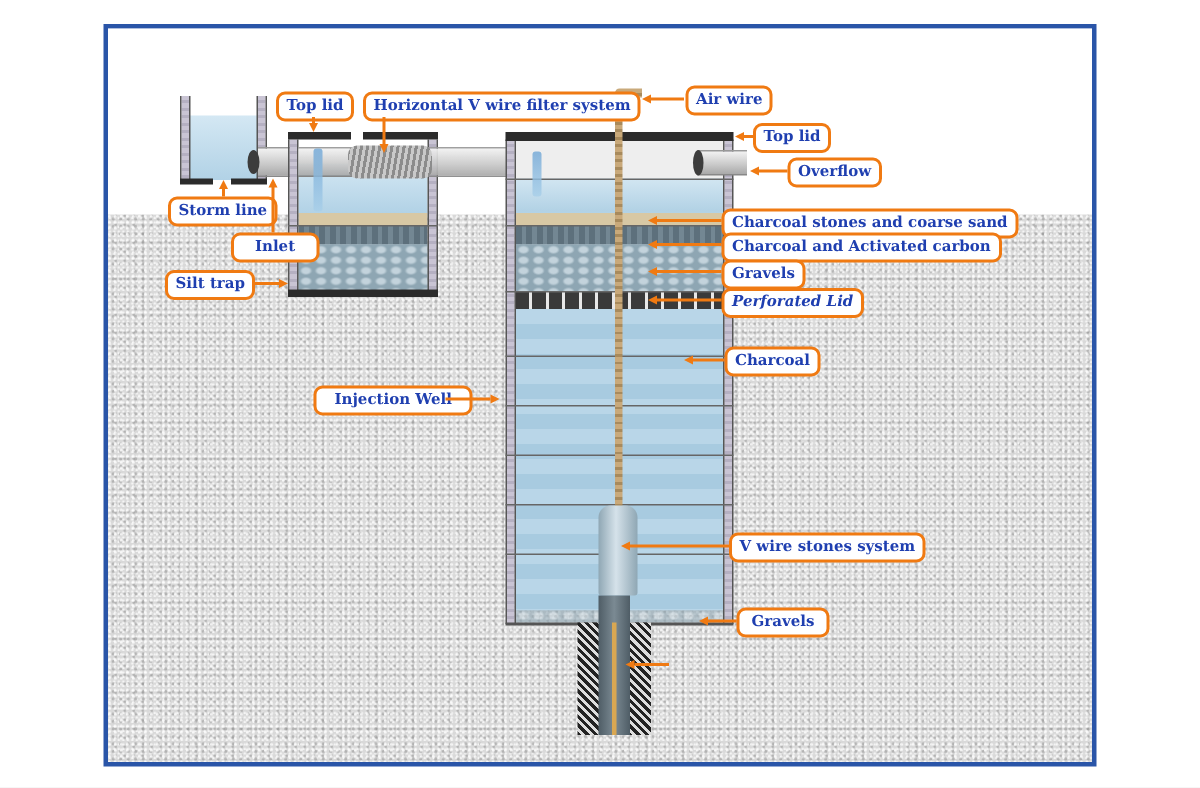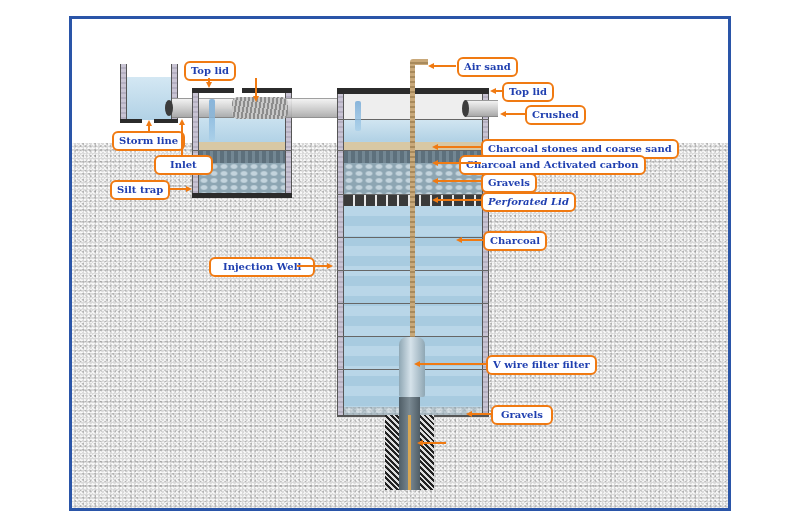--- a/index.html
+++ b/index.html
@@ -111,72 +111,73 @@
   <div>
     <div class="bore-fill" style="left:313px;top:396px;width:49px;height:75px;"></div>
     <div class="abs" style="left:327px;top:378px;width:21px;height:93px;background:linear-gradient(90deg,#4f5d66,#7b8a93 50%,#4f5d66);"></div>
     <div class="abs" style="left:336px;top:396px;width:3px;height:75px;background:#d9a752;"></div>
   </div>
 
   <div class="callout" style="left:112px;top:42px;">Top lid</div>
   <div class="arrow-v" style="left:136px;top:59px;height:6px;"></div>
   <div class="head-d" style="left:134px;top:63px;"></div>
 
+  <div class="callout" style="left:170px;top:42px;">Horizontal V wire filter system</div>
   <div class="arrow-v" style="left:183px;top:59px;height:20px;"></div>
   <div class="head-d" style="left:181px;top:77px;"></div>
 
-  <div class="callout" style="left:385px;top:38px;">Air sand</div>
+  <div class="callout" style="left:385px;top:38px;">Air wire</div>
   <div class="arrow-h" style="left:362px;top:46px;width:22px;"></div>
   <div class="head-l" style="left:356px;top:44px;"></div>
 
   <div class="callout" style="left:430px;top:63px;">Top lid</div>
   <div class="arrow-h" style="left:424px;top:71px;width:6px;"></div>
   <div class="head-l" style="left:418px;top:69px;"></div>
 
-  <div class="callout" style="left:453px;top:86px;">Crushed</div>
+  <div class="callout" style="left:453px;top:86px;">Overflow</div>
   <div class="arrow-h" style="left:434px;top:94px;width:19px;"></div>
   <div class="head-l" style="left:428px;top:92px;"></div>
 
   <div class="callout" style="left:40px;top:112px;">Storm line</div>
   <div class="arrow-v" style="left:76px;top:105px;height:7px;"></div>
   <div class="head-u" style="left:74px;top:101px;"></div>
 
   <div class="callout" style="left:82px;top:136px;padding:1px 14px;">Inlet</div>
   <div class="arrow-v" style="left:109px;top:104px;height:32px;"></div>
   <div class="head-u" style="left:107px;top:100px;"></div>
 
   <div class="callout" style="left:38px;top:161px;">Silt trap</div>
   <div class="arrow-h" style="left:98px;top:169px;width:16px;"></div>
   <div class="head-r" style="left:114px;top:167px;"></div>
 
   <div class="callout" style="left:409px;top:120px;">Charcoal stones and coarse sand</div>
   <div class="arrow-h" style="left:366px;top:127px;width:43px;"></div>
   <div class="head-l" style="left:360px;top:125px;"></div>
 
-  <div class="callout" style="left:387px;top:136px;text-align:center;">Charcoal and Activated carbon</div>
+  <div class="callout" style="left:409px;top:136px;text-align:center;">Charcoal and Activated carbon</div>
   <div class="arrow-h" style="left:366px;top:143px;width:43px;"></div>
   <div class="head-l" style="left:360px;top:141px;"></div>
 
   <div class="callout" style="left:409px;top:154px;">Gravels</div>
   <div class="arrow-h" style="left:366px;top:161px;width:43px;"></div>
   <div class="head-l" style="left:360px;top:159px;"></div>
 
   <div class="callout" style="left:409px;top:173px;font-style:italic;">Perforated Lid</div>
   <div class="arrow-h" style="left:366px;top:180px;width:43px;"></div>
   <div class="head-l" style="left:360px;top:178px;"></div>
 
   <div class="callout" style="left:411px;top:212px;">Charcoal</div>
   <div class="arrow-h" style="left:390px;top:220px;width:21px;"></div>
   <div class="head-l" style="left:384px;top:218px;"></div>
 
   <div class="callout" style="left:137px;top:238px;padding:1px 12px;">Injection Well</div>
   <div class="arrow-h" style="left:225px;top:246px;width:30px;"></div>
   <div class="head-r" style="left:255px;top:244px;"></div>
 
-  <div class="callout" style="left:414px;top:336px;">V wire filter filter</div>
+  <div class="callout" style="left:414px;top:336px;">V wire stones system</div>
   <div class="arrow-h" style="left:348px;top:344px;width:66px;"></div>
   <div class="head-l" style="left:342px;top:342px;"></div>
 
   <div class="callout" style="left:419px;top:386px;padding:1px 8px;">Gravels</div>
   <div class="arrow-h" style="left:400px;top:394px;width:19px;"></div>
   <div class="head-l" style="left:394px;top:392px;"></div>
 
   <div class="arrow-h" style="left:351px;top:423px;width:23px;"></div>
   <div class="head-l" style="left:345px;top:421px;"></div>
 </div>

